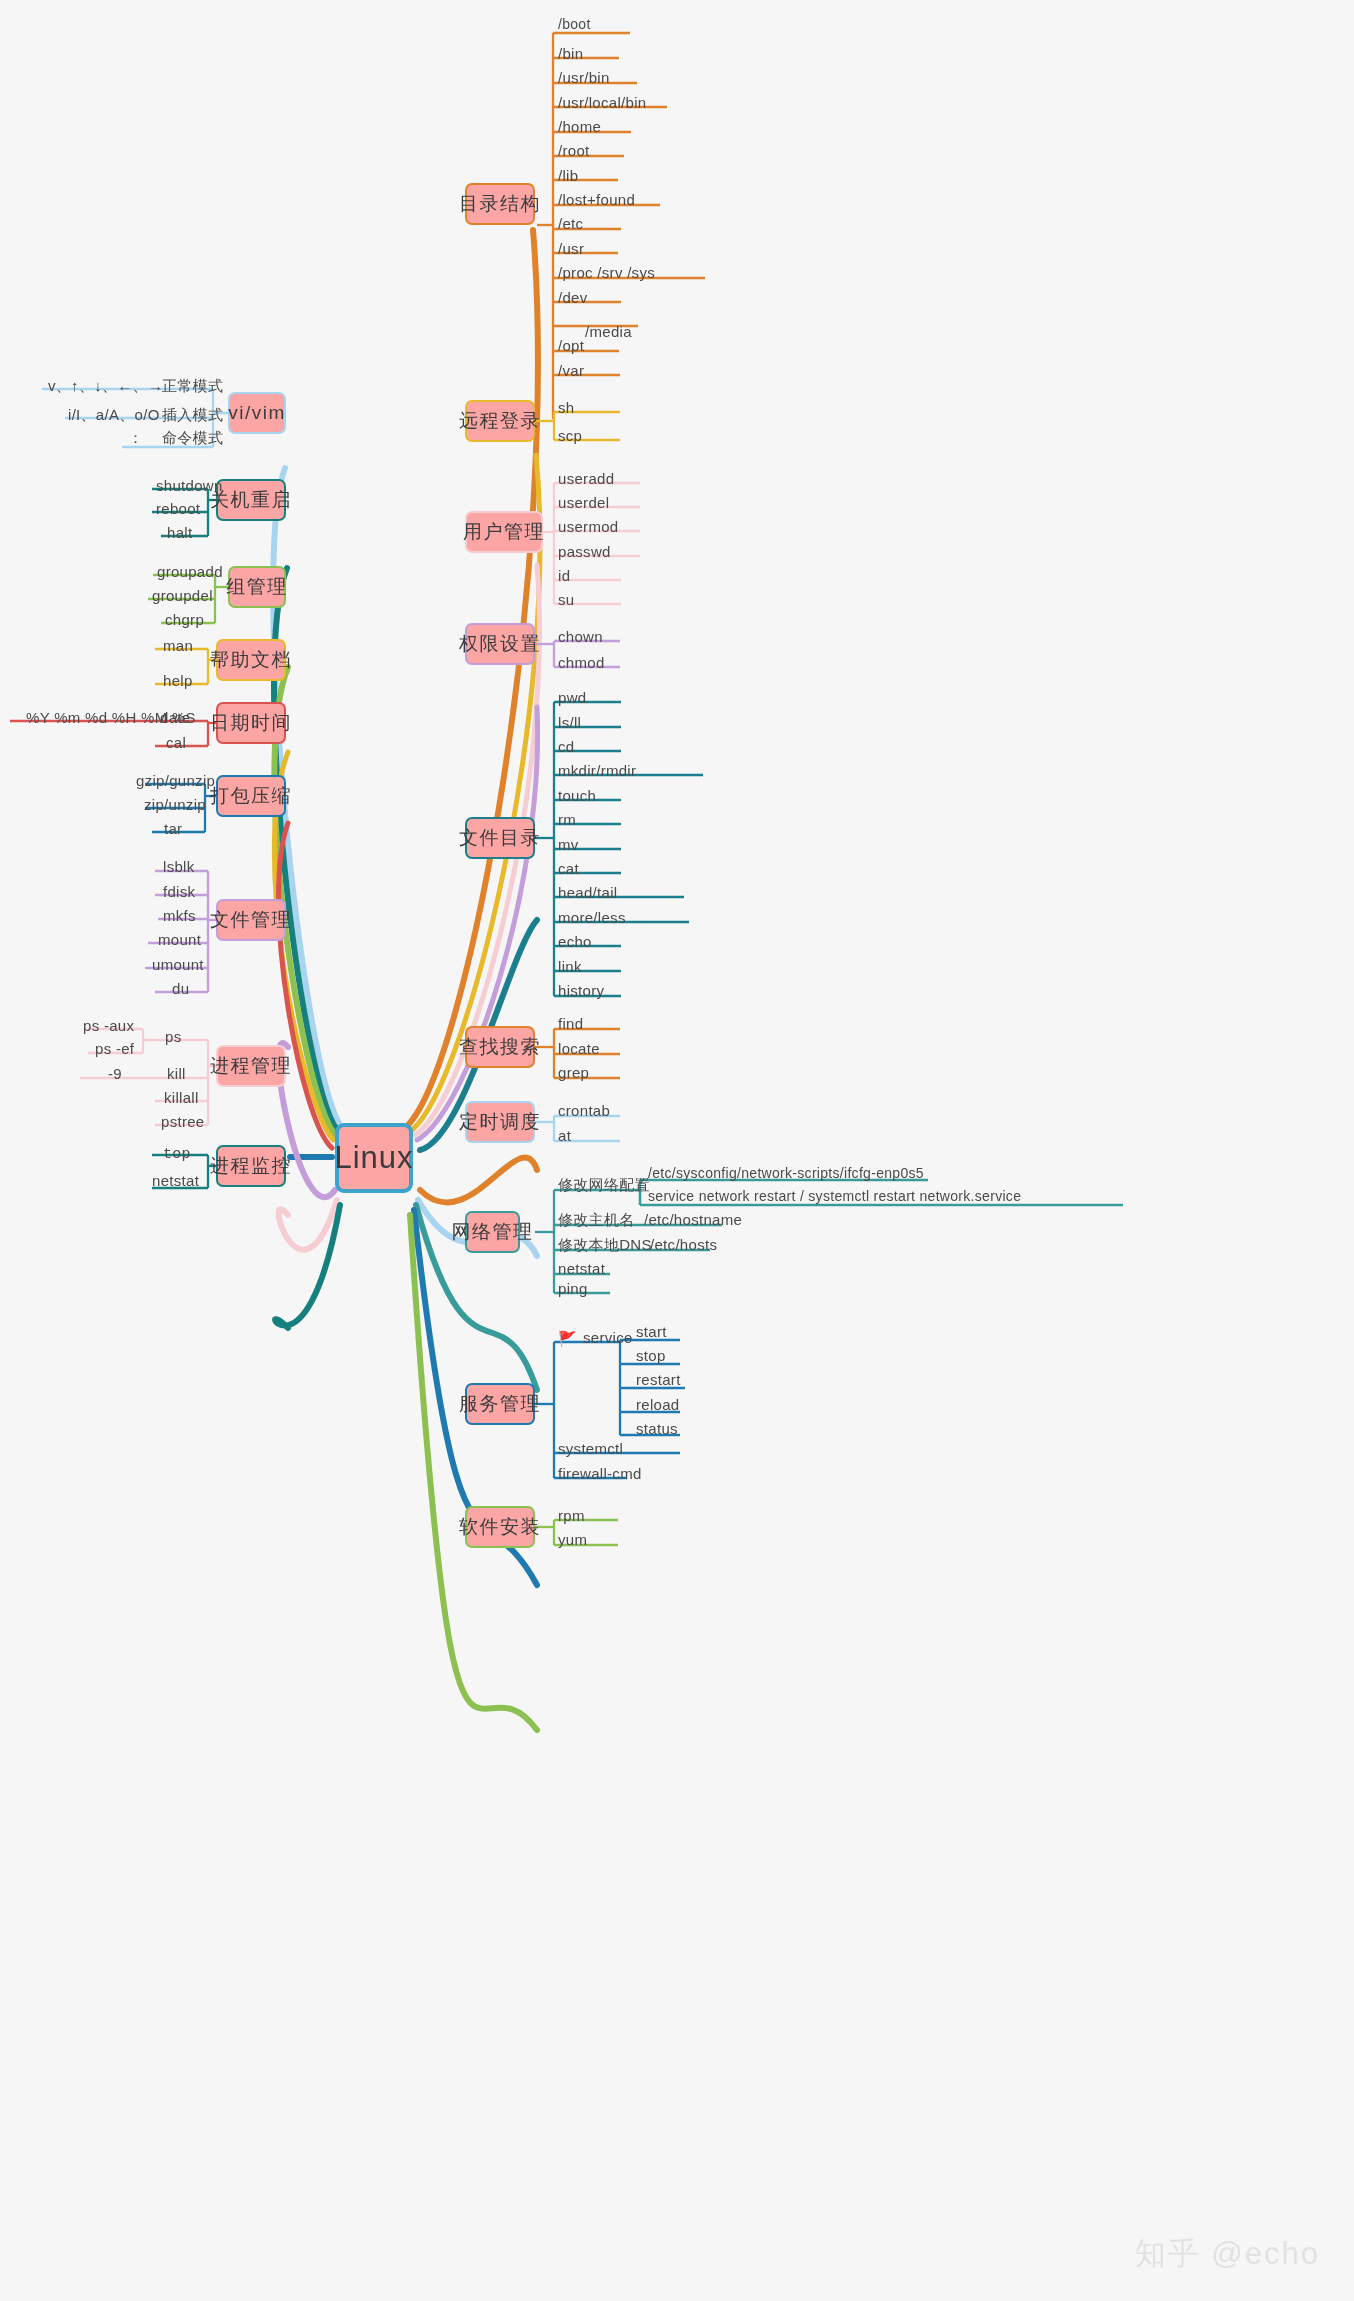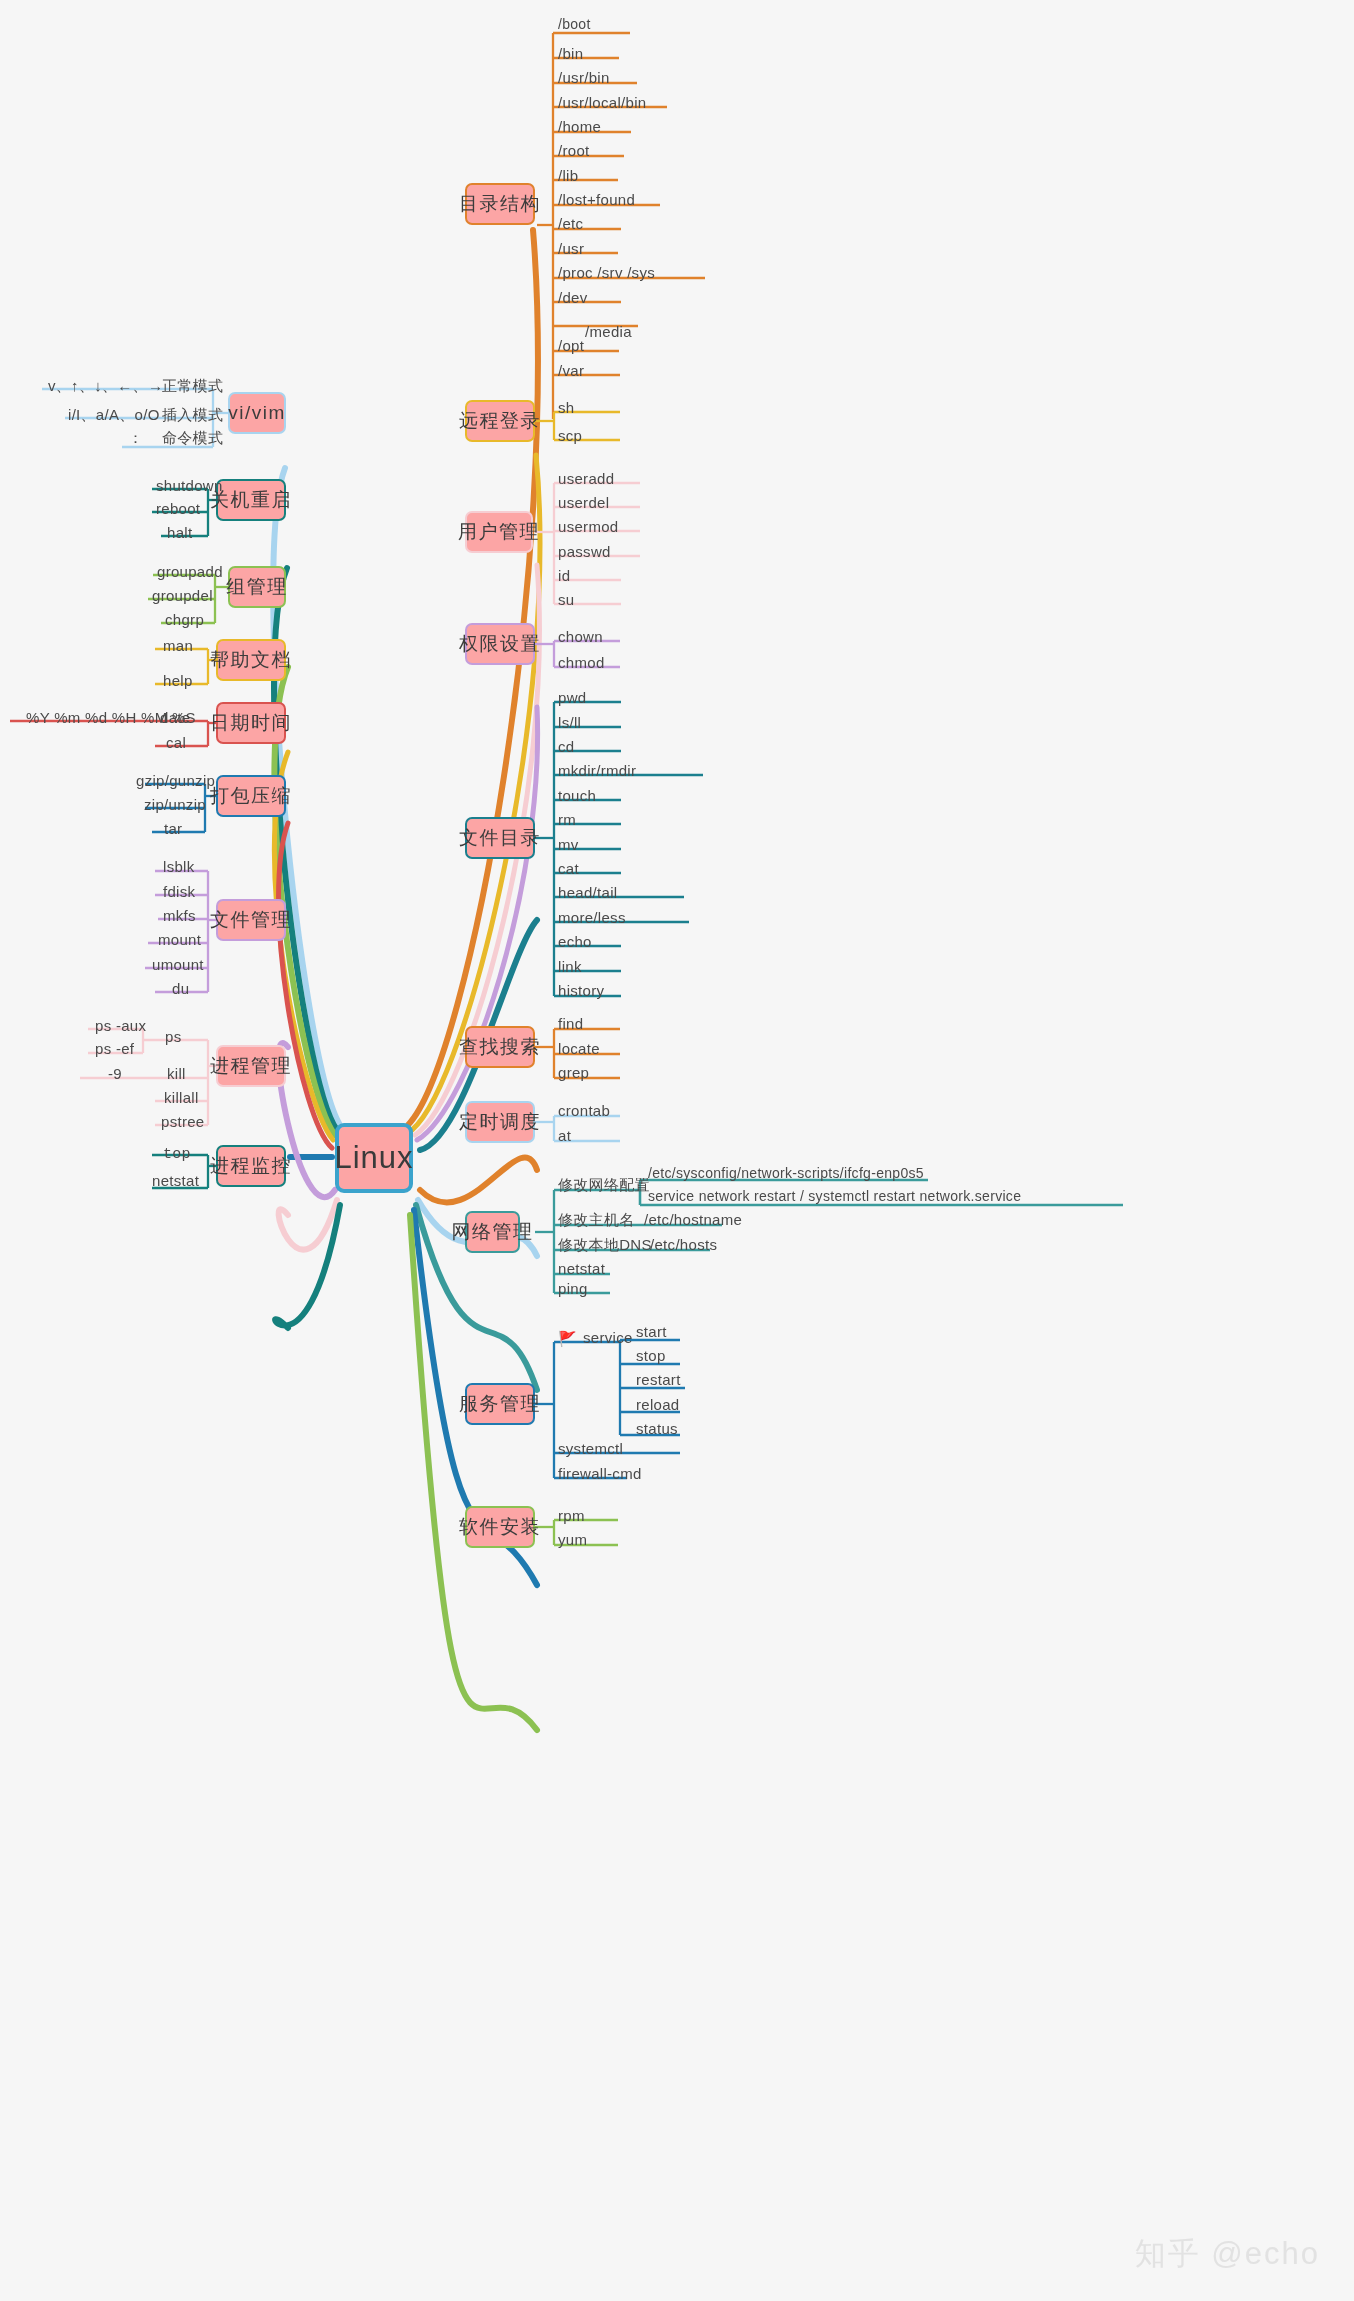--- a/index.html
+++ b/index.html
@@ -295,21 +295,21 @@
   <div class="node root" style="left:335px;top:1123px;width:78px;height:70px;">
     <span>Linux</span>
   </div>
 
   <div class="node lvl1" style="left:465px;top:183px;width:70px;border-color:#e0822c;">
     <span>目录结构</span>
   </div>
   <div class="node lvl1" style="left:465px;top:400px;width:70px;border-color:#e8b92a;">
     <span>远程登录</span>
   </div>
-  <div class="node lvl1" style="left:465px;top:511px;width:68px;border-color:#f6cdd2;">
+  <div class="node lvl1" style="left:465px;top:511px;width:78px;border-color:#f6cdd2;">
     <span>用户管理</span>
   </div>
   <div class="node lvl1" style="left:465px;top:623px;width:70px;border-color:#c49ddb;">
     <span>权限设置</span>
   </div>
   <div class="node lvl1" style="left:465px;top:817px;width:70px;border-color:#1b7f8e;">
     <span>文件目录</span>
   </div>
   <div class="node lvl1" style="left:465px;top:1026px;width:70px;border-color:#e0822c;">
     <span>查找搜索</span>
@@ -456,21 +456,21 @@
   <div class="leaf" style="left:164px;top:820px;">tar</div>
 
   <div class="leaf" style="left:163px;top:858px;">lsblk</div>
   <div class="leaf" style="left:163px;top:883px;">fdisk</div>
   <div class="leaf" style="left:163px;top:907px;">mkfs</div>
   <div class="leaf" style="left:158px;top:931px;">mount</div>
   <div class="leaf" style="left:152px;top:956px;">umount</div>
   <div class="leaf" style="left:172px;top:980px;">du</div>
 
   <div class="leaf" style="left:165px;top:1028px;">ps</div>
-  <div class="leaf" style="left:95px;top:1017px;">ps -aux</div>
+  <div class="leaf" style="left:83px;top:1017px;">ps -aux</div>
   <div class="leaf" style="left:95px;top:1040px;">ps -ef</div>
   <div class="leaf" style="left:167px;top:1065px;">kill</div>
   <div class="leaf" style="left:108px;top:1065px;">-9</div>
   <div class="leaf" style="left:164px;top:1089px;">killall</div>
   <div class="leaf" style="left:161px;top:1113px;">pstree</div>
 
   <div class="leaf" style="left:163px;top:1146px;font-family:Liberation Mono, monospace;">top</div>
   <div class="leaf" style="left:152px;top:1172px;">netstat</div>
 
   <div class="watermark">知乎 @echo</div>

